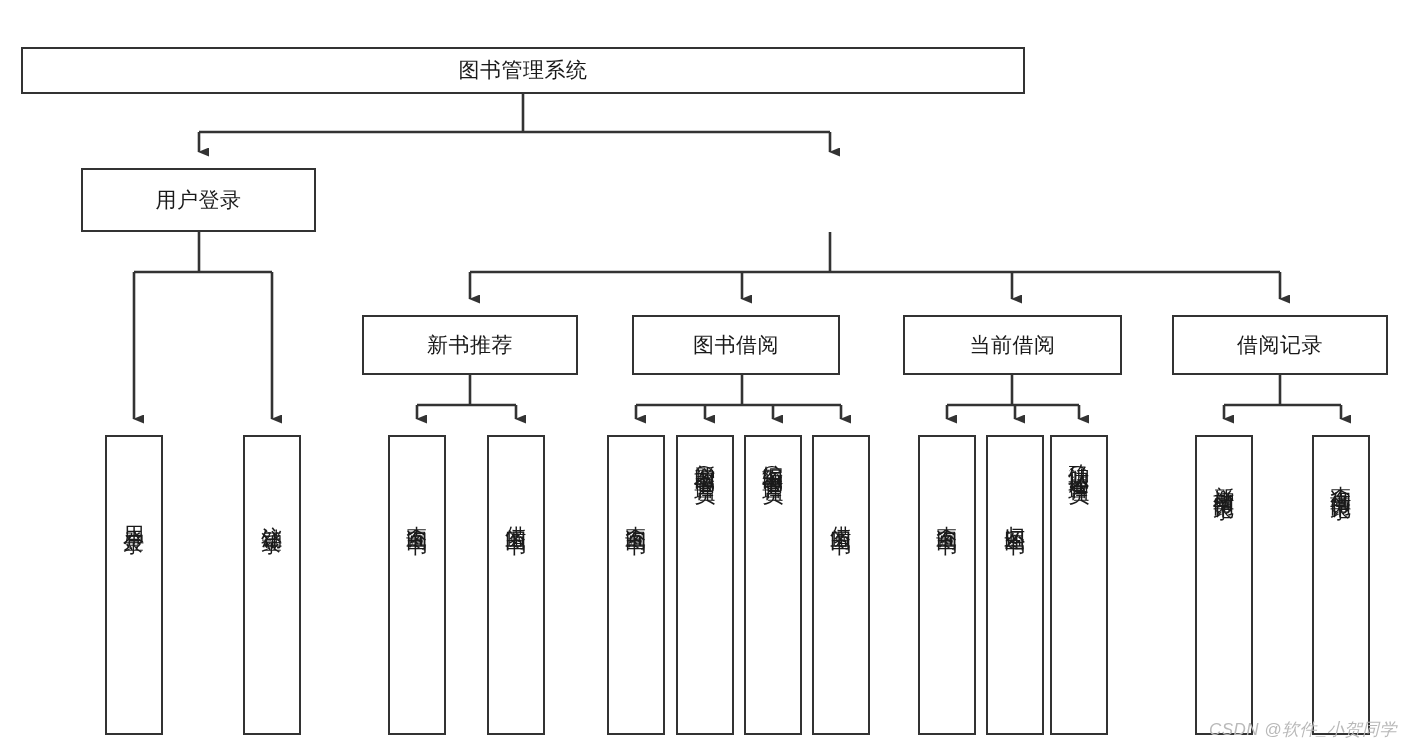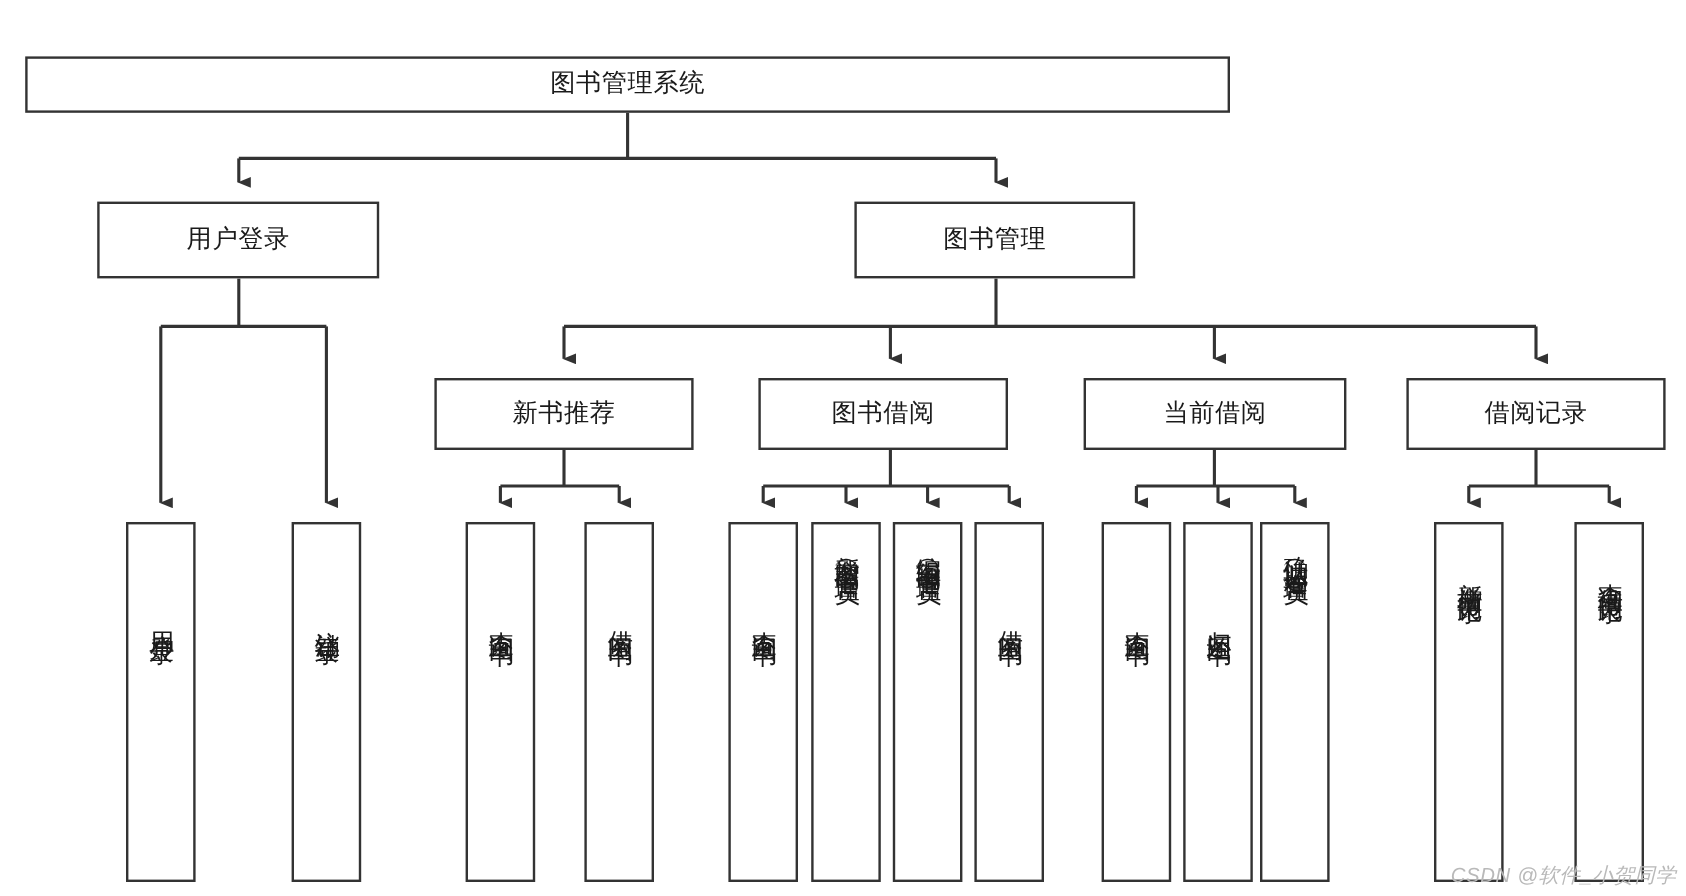--- a/index.html
+++ b/index.html
@@ -129,23 +129,20 @@
     </g>
   </svg>
 
   <div class="node" style="left:21px; top:11px; width:1004px; height:47px;margin-top:36px;">
     <span class="label">图书管理系统</span>
   </div>
 
   <div class="node" style="left:81px; top:168px; width:235px; height:64px;">
     <span class="label">用户登录</span>
   </div>
-  <div class="node" style="left:712px; top:168px; width:234px; height:64px;">
-    <span class="label">图书管理</span>
-  </div>
 
   <div class="node" style="left:362px; top:315px; width:216px; height:60px;">
     <span class="label">新书推荐</span>
   </div>
   <div class="node" style="left:632px; top:315px; width:208px; height:60px;">
     <span class="label">图书借阅</span>
   </div>
   <div class="node" style="left:1172px; top:315px; width:216px; height:60px;">
     <span class="label">借阅记录</span>
   </div>

